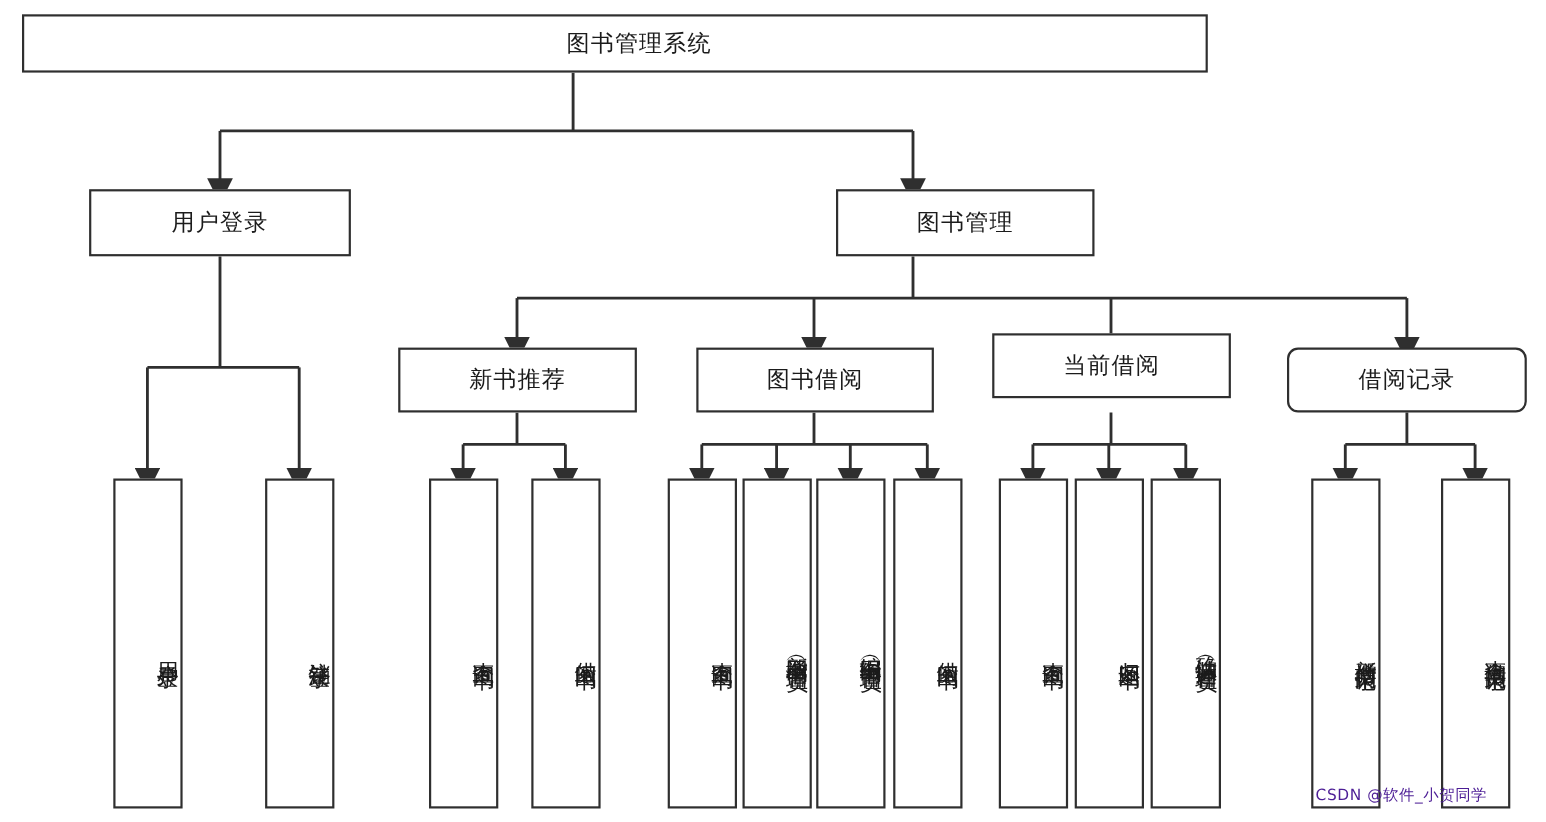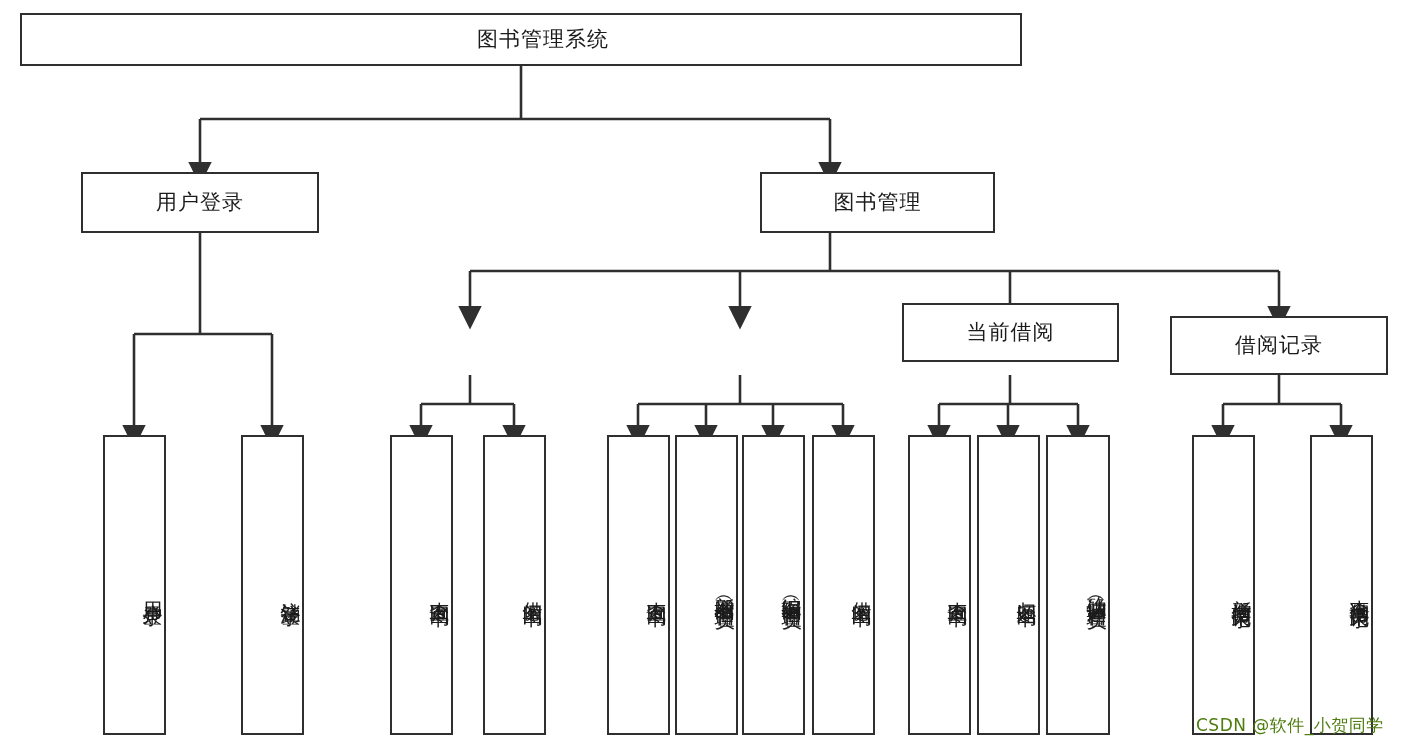--- a/index.html
+++ b/index.html
@@ -52,22 +52,22 @@
     align-items: flex-start;
     justify-content: center;
   }
   .node .label {
     display: block;
   }
   .watermark {
     position: absolute;
     left: 1196px;
     top: 714px;
-    font-size: 17px;
-    color: #4d7c0f;
+    font-size: 14px;
+    color: #4c1d95;
     white-space: nowrap;
     letter-spacing: 0.5px;
   }
 </style>
 </head>
 <body>
 
 <div id="diagram-root">
 
   <svg class="edges" viewBox="0 0 1405 747" xmlns="http://www.w3.org/2000/svg">
@@ -114,35 +114,41 @@
       <path d="M1008,404 L1008,429" marker-end="url(#arrow)"></path>
       <path d="M1078,404 L1078,429" marker-end="url(#arrow)"></path>
 
       <path d="M1279,375 L1279,404"></path>
       <path d="M1223,404 L1341,404"></path>
       <path d="M1223,404 L1223,429" marker-end="url(#arrow)"></path>
       <path d="M1341,404 L1341,429" marker-end="url(#arrow)"></path>
     </g>
   </svg>
 
-  <div class="node horizontal" style="left:20px; top:13px; width:1002px; height:53px;padding-left:44px;">
+  <div class="node horizontal" style="left:20px; top:13px; width:1078px; height:53px;padding-left:44px;">
     <span class="label">图书管理系统</span>
   </div>
 
   <div class="node horizontal" style="left:81px; top:172px; width:238px; height:61px;">
     <span class="label">用户登录</span>
   </div>
   <div class="node horizontal" style="left:712px; top:172px; width:235px; height:61px;margin-left:48px;">
     <span class="label">图书管理</span>
   </div>
 
+  <div class="node horizontal" style="left:362px; top:316px; width:217px; height:59px;">
+    <span class="label">新书推荐</span>
+  </div>
+  <div class="node horizontal" style="left:633px; top:316px; width:216px; height:59px;">
+    <span class="label">图书借阅</span>
+  </div>
   <div class="node horizontal" style="left:902px; top:303px; width:217px; height:59px;">
     <span class="label">当前借阅</span>
   </div>
-  <div class="node horizontal" style="left:1170px; top:316px; width:218px; height:59px;">
+  <div class="node horizontal" style="left:1170px; top:316px; width:218px; height:59px;border-radius:10px;">
     <span class="label">借阅记录</span>
   </div>
 
   <div class="node vertical" style="left:103px; top:435px; width:63px; height:300px;">
     <span class="label">用户登录</span>
   </div>
   <div class="node vertical" style="left:241px; top:435px; width:63px; height:300px;">
     <span class="label">注销登录</span>
   </div>
 

